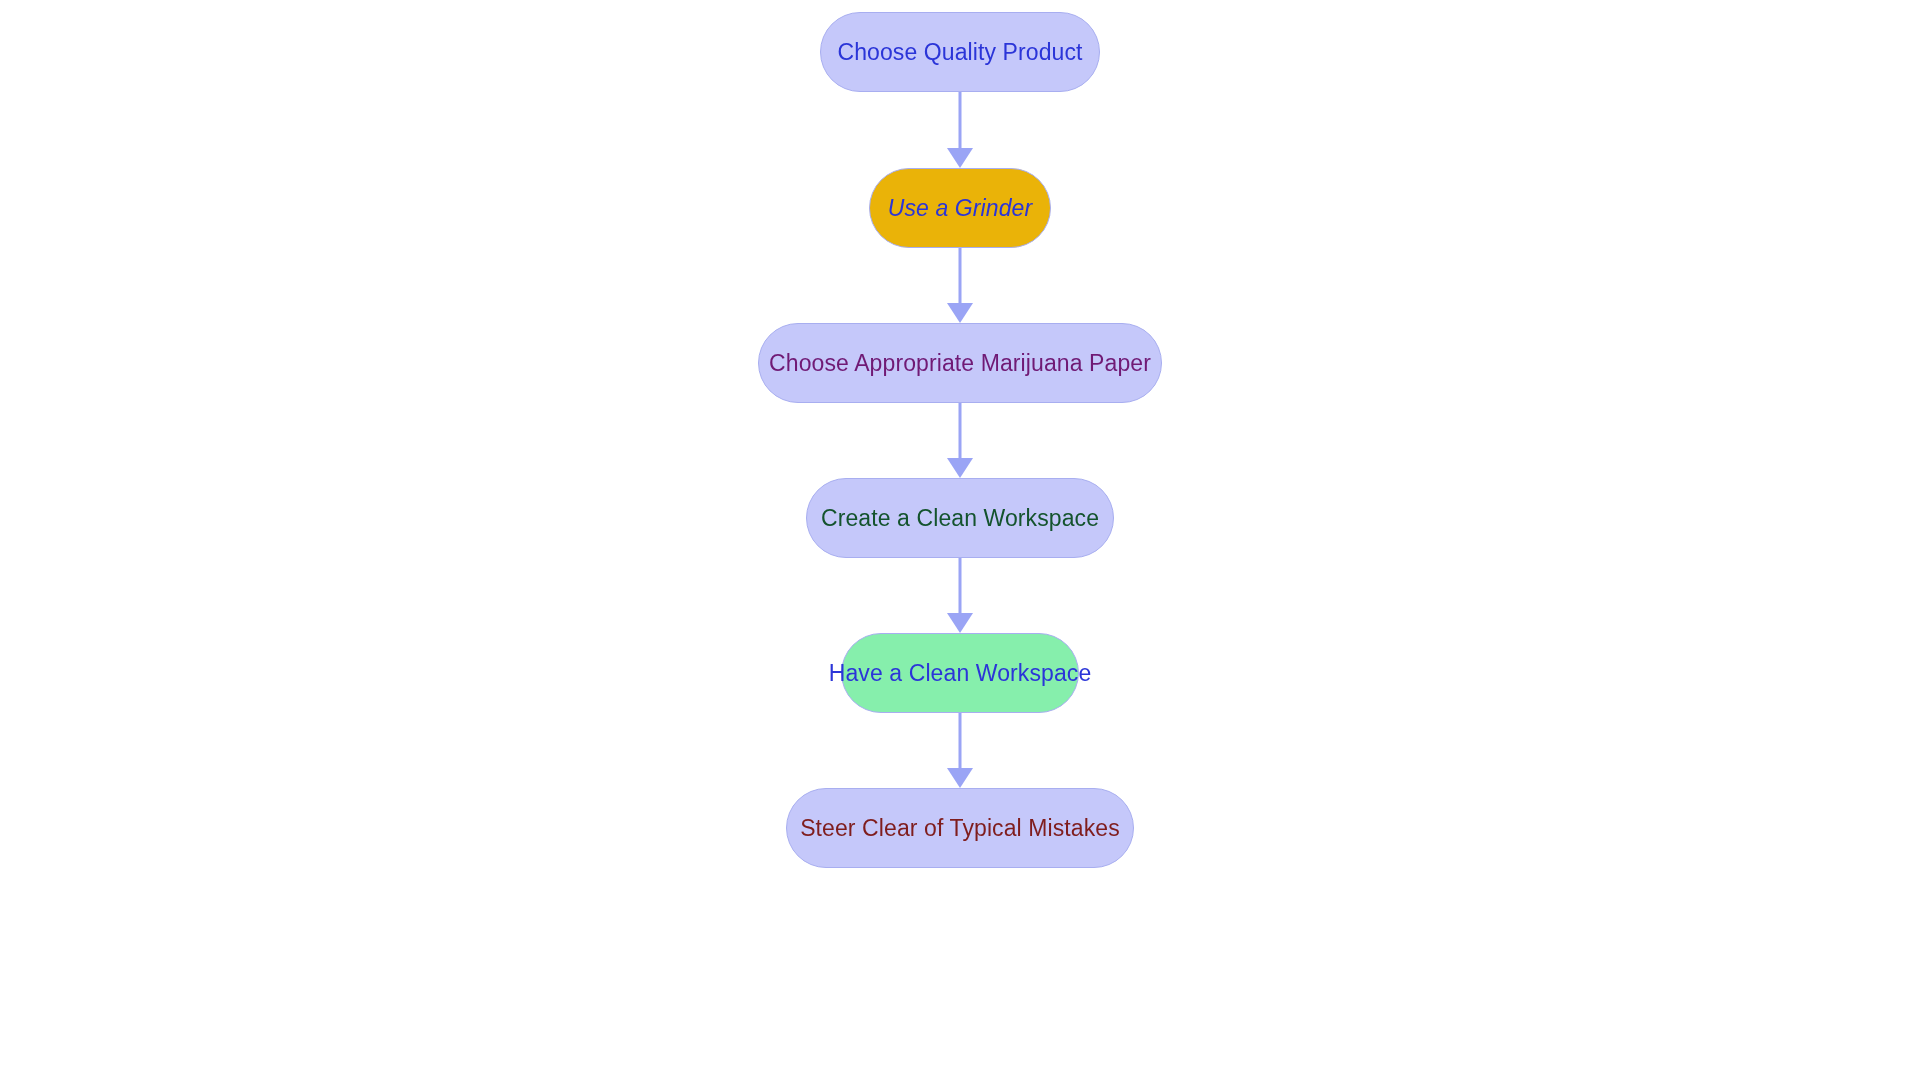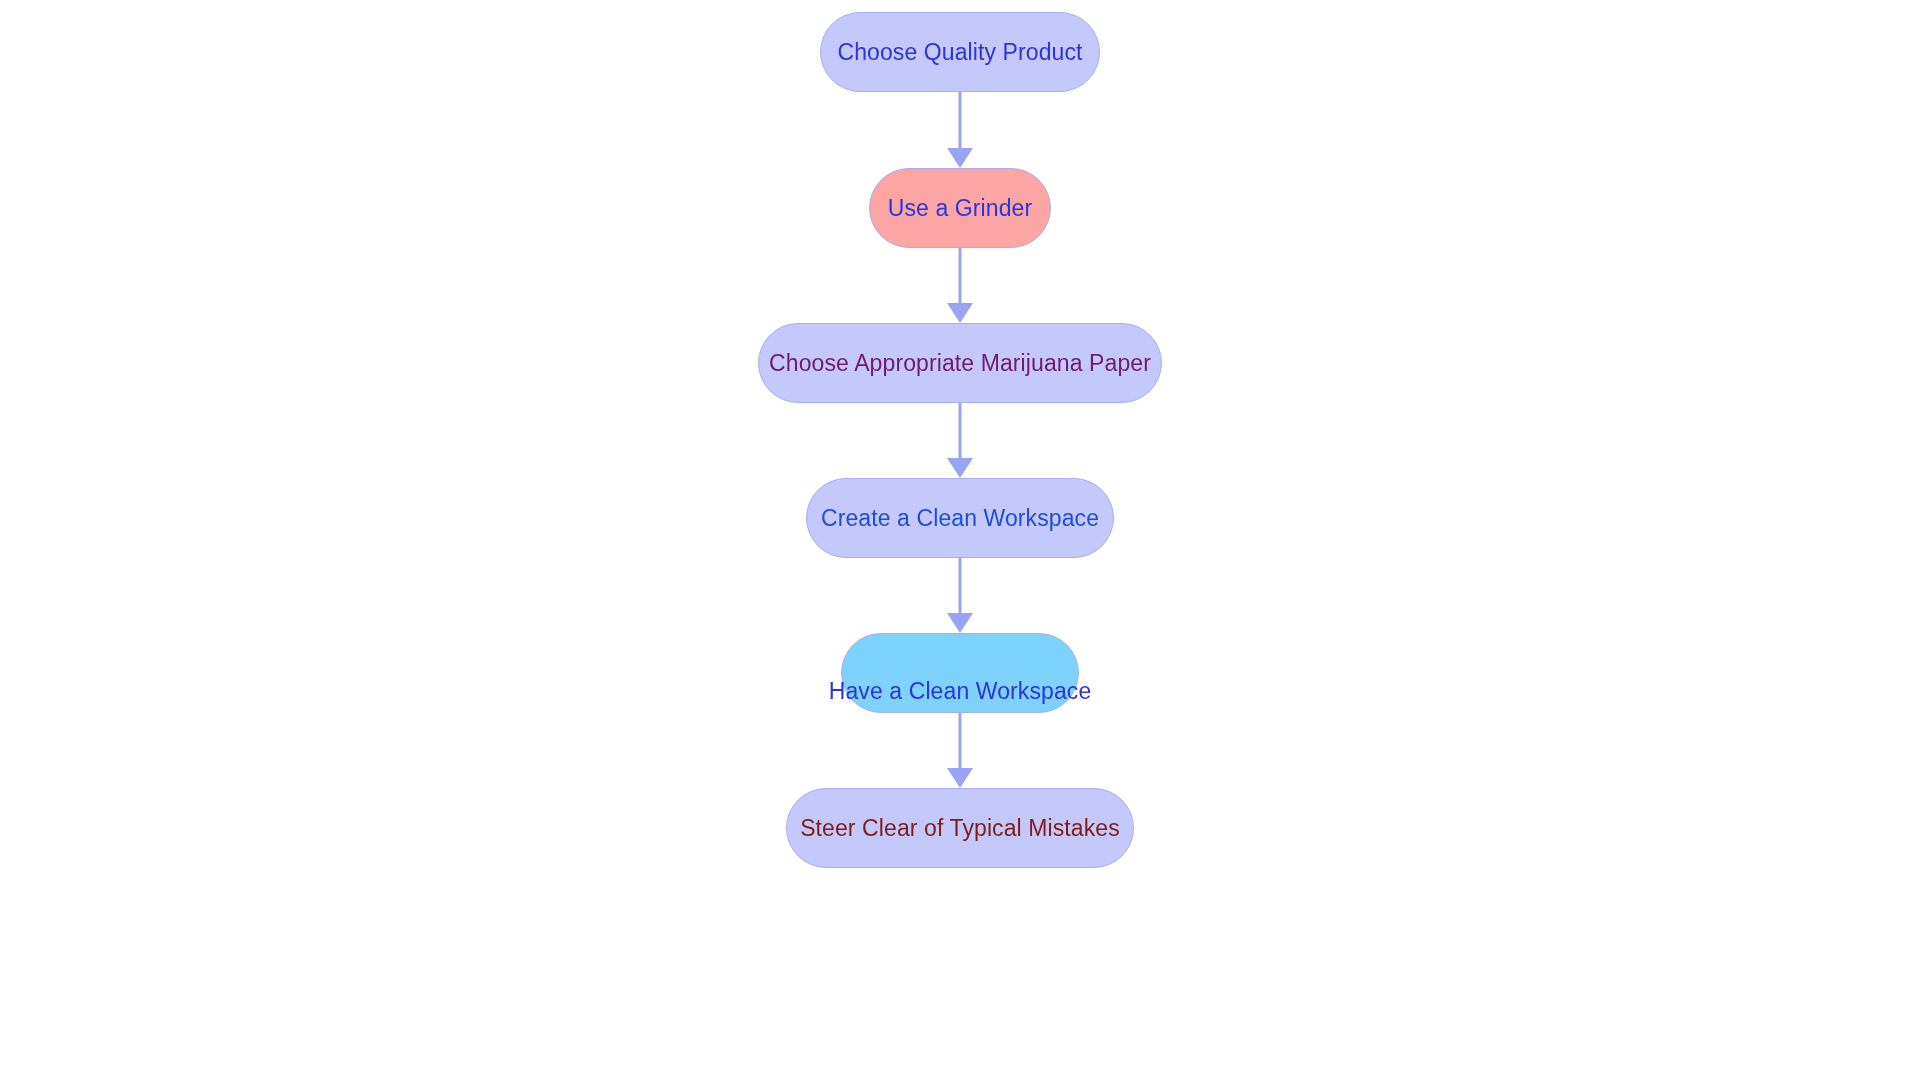--- a/index.html
+++ b/index.html
@@ -28,21 +28,21 @@
     left: 50%;
     transform: translateX(-50%);
     height: 80px;
     box-sizing: border-box;
     display: flex;
     align-items: center;
     justify-content: center;
     background: #c5c8fa;
     border: 1px solid #a8aef0;
     border-radius: 40px;
-    padding: 9px 34px;
+    padding: 16px 34px;
     white-space: nowrap;
   }
   .flow-node .node-label {
     color: #2b35d8;
     font-size: 23px;
     font-weight: 400;
     line-height: 1;
     letter-spacing: 0.1px;
     font-family: "Liberation Sans", "DejaVu Sans", sans-serif;
   }
@@ -82,48 +82,48 @@
 
   <div class="flow-node" style="top: 12px; width: 280px; background: rgb(197, 200, 250); border-color: rgb(168, 174, 240);">
     <span class="node-label" style="color: rgb(43, 53, 216);">Choose Quality Product</span>
   </div>
 
   <div class="flow-connector" style="top: 92px; height: 76px;">
     <div class="conn-line" style="height: 56px; background: rgb(154, 164, 245);"></div>
     <div class="conn-head" style="border-top-color: rgb(154, 164, 245);"></div>
   </div>
 
-  <div class="flow-node" style="top: 168px; width: 182px; background: #fca5a5; border-color: rgb(168, 174, 240);">
+  <div class="flow-node" style="top: 168px; width: 182px; background: #eab308; border-color: rgb(168, 174, 240); font-style: italic;">
     <span class="node-label" style="color: rgb(43, 53, 216);">Use a Grinder</span>
   </div>
 
   <div class="flow-connector" style="top: 248px; height: 75px;">
     <div class="conn-line" style="height: 55px; background: rgb(154, 164, 245);"></div>
     <div class="conn-head" style="border-top-color: rgb(154, 164, 245);"></div>
   </div>
 
   <div class="flow-node" style="top: 323px; width: 404px; background: rgb(197, 200, 250); border-color: rgb(168, 174, 240);">
     <span class="node-label" style="color: #701a75;">Choose Appropriate Marijuana Paper</span>
   </div>
 
   <div class="flow-connector" style="top: 403px; height: 75px;">
     <div class="conn-line" style="height: 55px; background: rgb(154, 164, 245);"></div>
     <div class="conn-head" style="border-top-color: rgb(154, 164, 245);"></div>
   </div>
 
   <div class="flow-node" style="top: 478px; width: 308px; background: rgb(197, 200, 250); border-color: rgb(168, 174, 240);">
-    <span class="node-label" style="color: #1d4ed8;">Create a Clean Workspace</span>
+    <span class="node-label" style="color: #14532d;">Create a Clean Workspace</span>
   </div>
 
   <div class="flow-connector" style="top: 558px; height: 75px;">
     <div class="conn-line" style="height: 55px; background: rgb(154, 164, 245);"></div>
     <div class="conn-head" style="border-top-color: rgb(154, 164, 245);"></div>
   </div>
 
-  <div class="flow-node" style="top: 633px; width: 238px; background: #7dd3fc; border-color: rgb(168, 174, 240); align-items: flex-end;">
+  <div class="flow-node" style="top: 633px; width: 238px; background: #86efac; border-color: rgb(168, 174, 240);">
     <span class="node-label" style="color: rgb(43, 53, 216);">Have a Clean Workspace</span>
   </div>
 
   <div class="flow-connector" style="top: 713px; height: 75px;">
     <div class="conn-line" style="height: 55px; background: rgb(154, 164, 245);"></div>
     <div class="conn-head" style="border-top-color: rgb(154, 164, 245);"></div>
   </div>
 
   <div class="flow-node" style="top: 788px; width: 348px; background: rgb(197, 200, 250); border-color: rgb(168, 174, 240);">
     <span class="node-label" style="color: #7f1d1d;">Steer Clear of Typical Mistakes</span>

